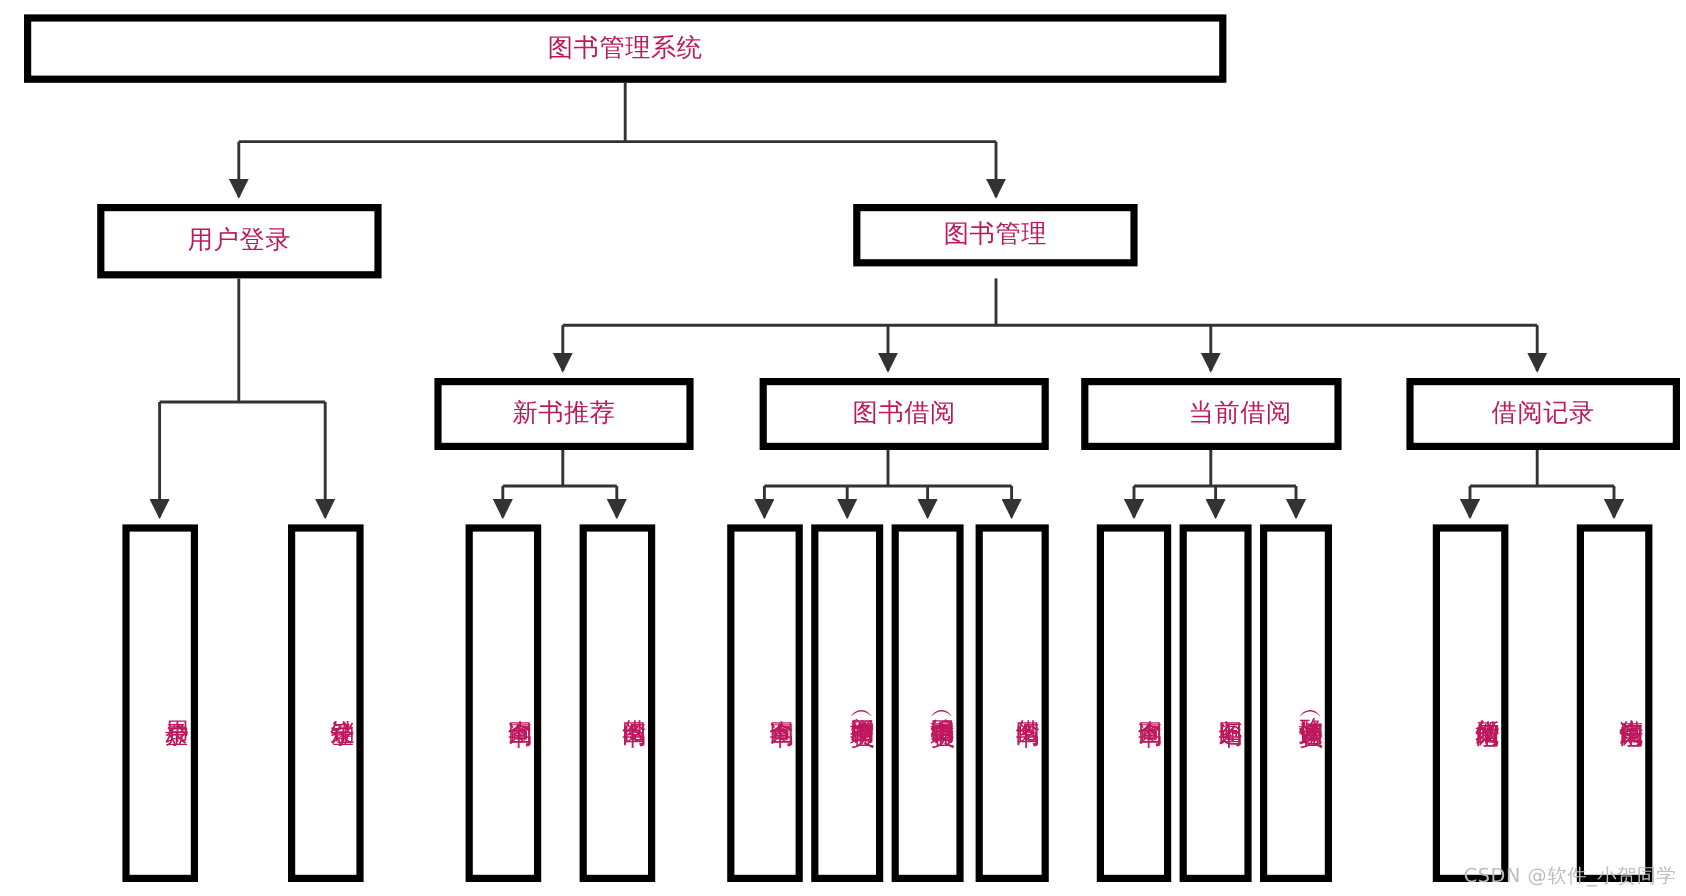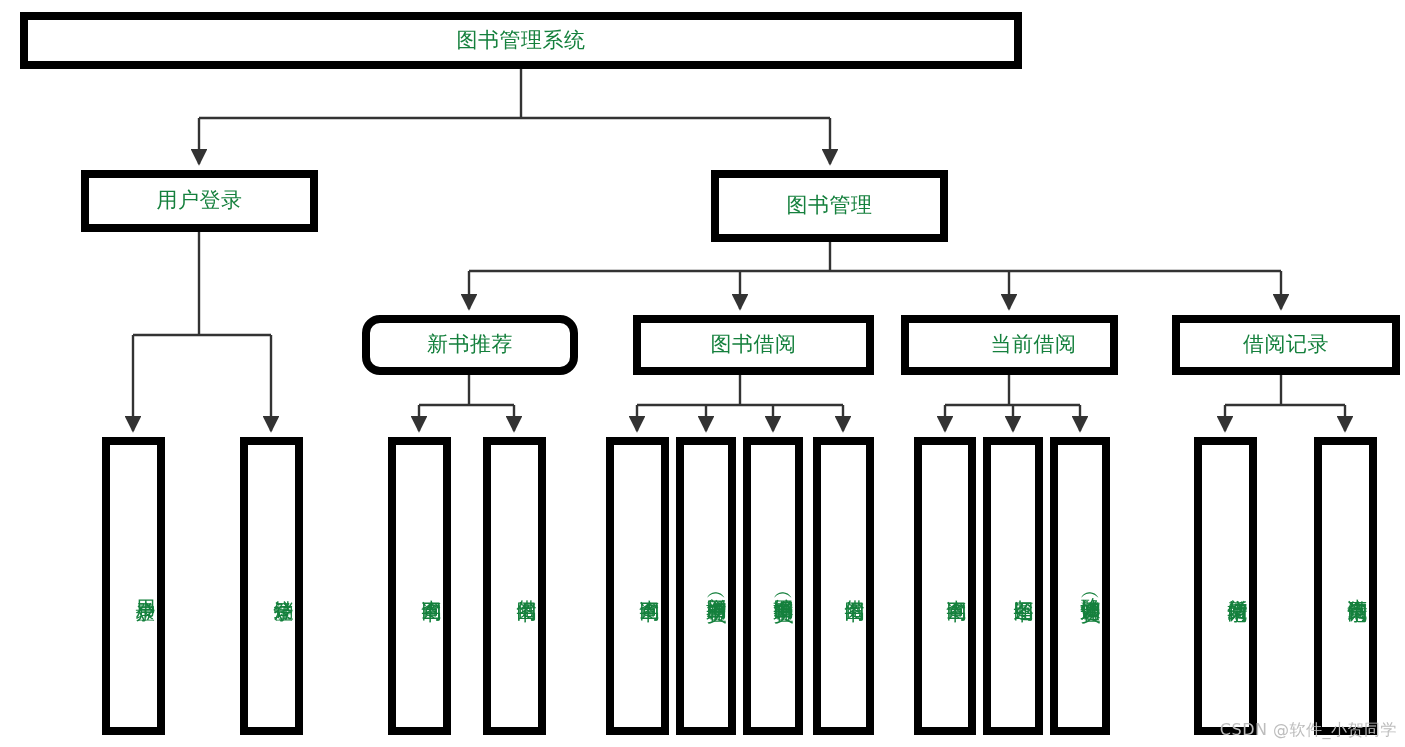--- a/index.html
+++ b/index.html
@@ -22,25 +22,25 @@
     left: 0;
     top: 0;
     width: 1405px;
     height: 747px;
     pointer-events: none;
   }
   .node {
     position: absolute;
     box-sizing: border-box;
     background: #ffffff;
-    border: 8px solid #000000;
+    border: 6px solid #000000;
     display: flex;
     align-items: center;
     justify-content: center;
-    color: #15803d;
+    color: #be185d;
     line-height: 1.14;
     z-index: 2;
   }
   .node.h {
     font-size: 21px;
     letter-spacing: 0.5px;
   }
   .node.v {
     font-size: 20px;
     writing-mode: vertical-rl;
@@ -127,25 +127,25 @@
     </g>
   </svg>
 
   <div class="node h" style="left:20px; top:12px; width:1002px; height:57px;">
     <span class="lbl">图书管理系统</span>
   </div>
 
   <div class="node h" style="left:81px; top:170px; width:237px; height:62px;">
     <span class="lbl">用户登录</span>
   </div>
-  <div class="node h" style="left:711px; top:170px; width:237px; height:72px;">
+  <div class="node h" style="left:711px; top:170px; width:237px; height:52px;">
     <span class="lbl">图书管理</span>
   </div>
 
-  <div class="node h" style="left:362px; top:315px; width:216px; height:60px;border-radius:18px;">
+  <div class="node h" style="left:362px; top:315px; width:216px; height:60px;">
     <span class="lbl">新书推荐</span>
   </div>
   <div class="node h" style="left:633px; top:315px; width:241px; height:60px;">
     <span class="lbl">图书借阅</span>
   </div>
   <div class="node h" style="left:901px; top:315px; width:217px; height:60px;padding-left:48px;">
     <span class="lbl">当前借阅</span>
   </div>
   <div class="node h" style="left:1172px; top:315px; width:228px; height:60px;">
     <span class="lbl">借阅记录</span>

